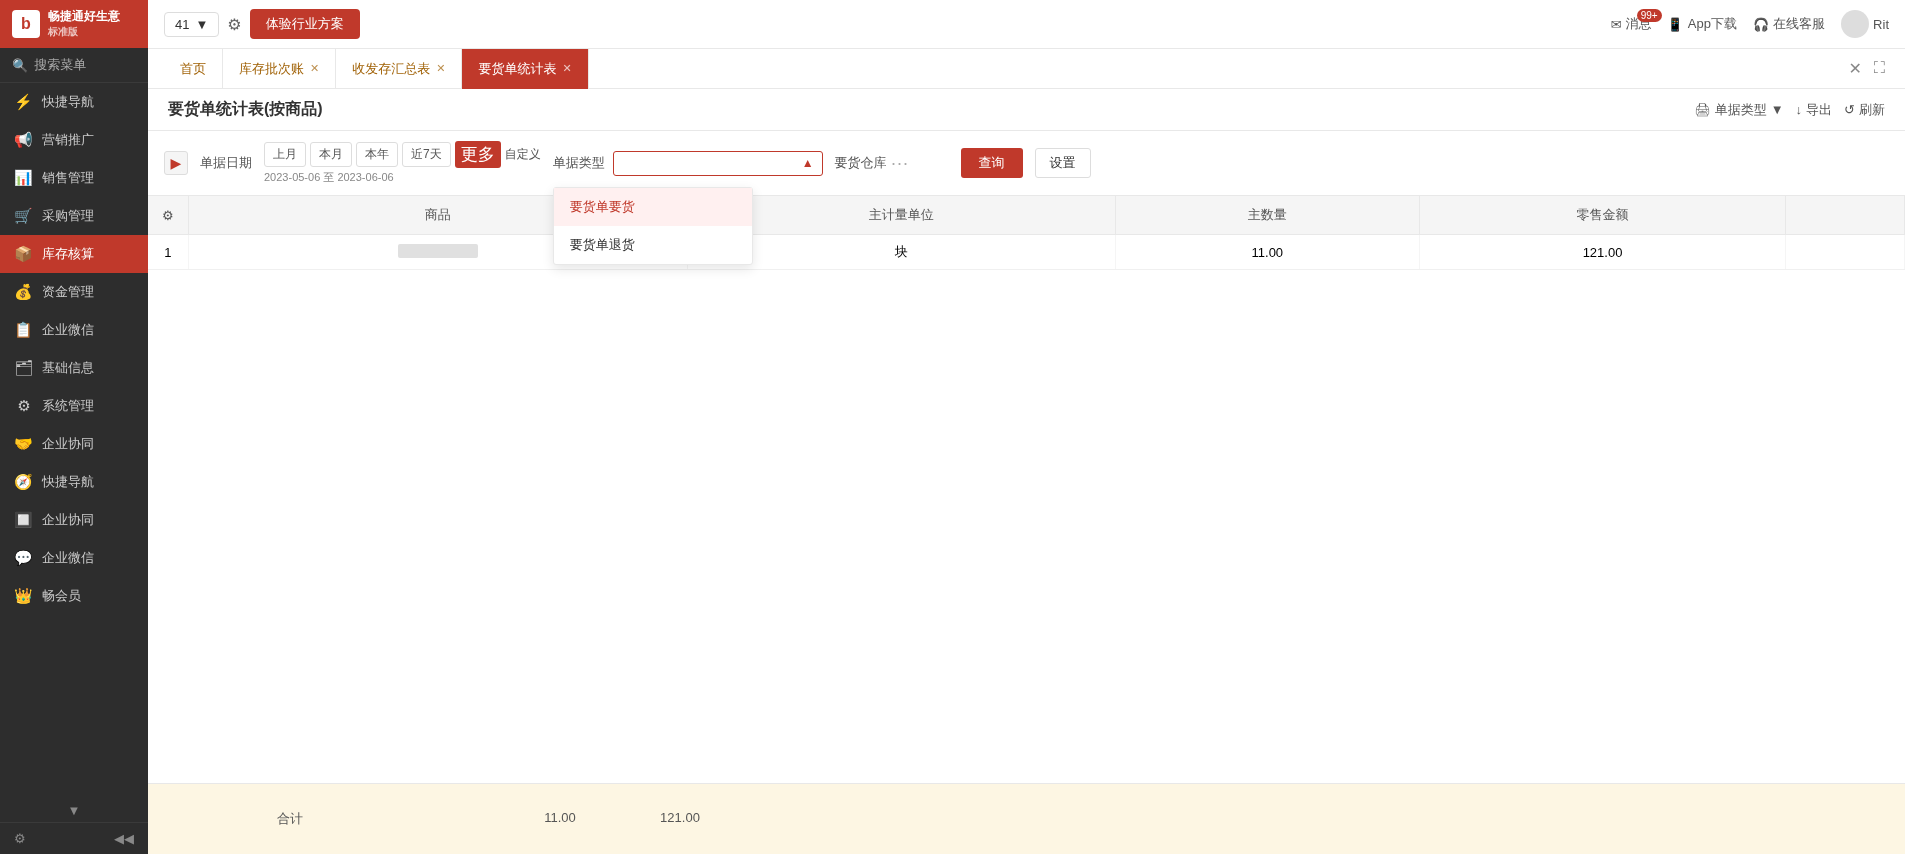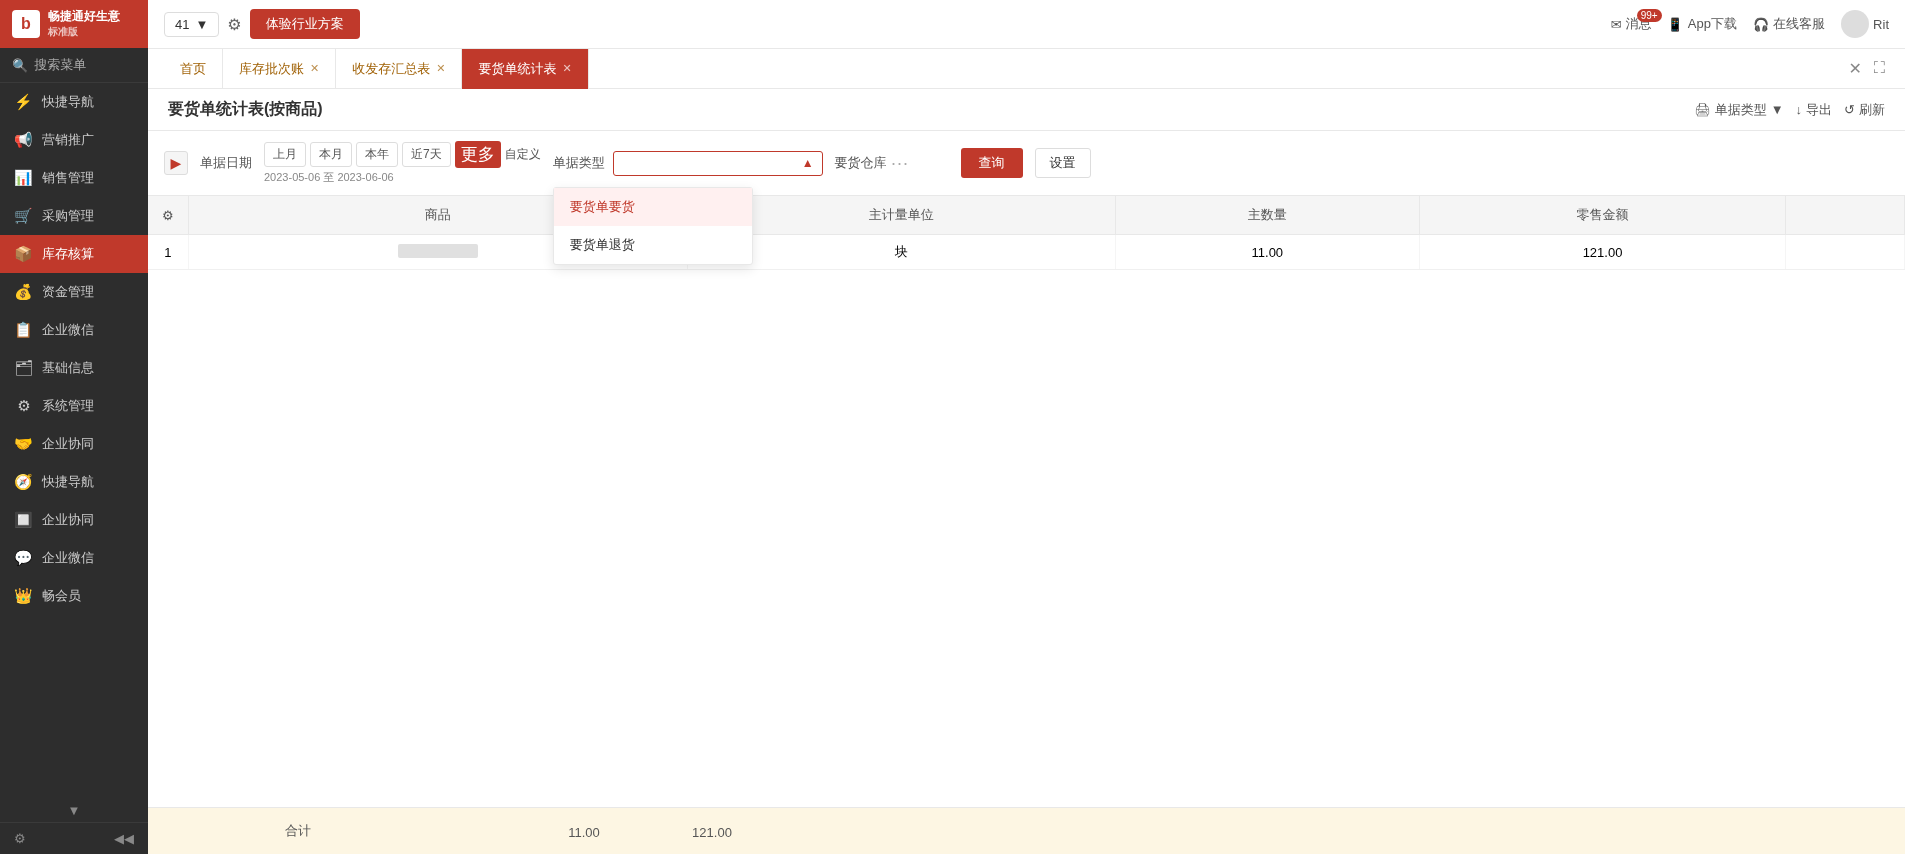--- a/index.html
+++ b/index.html
@@ -322,25 +322,25 @@
       padding: 8px 12px;
       text-align: center;
       border-bottom: 1px solid #f0f0f0;
       border-right: 1px solid #f5f5f5;
     }
     .td-placeholder { background: #e0e0e0; height: 14px; width: 80px; border-radius: 2px; display: inline-block; }
 
     
     .table-footer {
       background: #fdf6e3;
-      padding: 10px 12px;
+      padding: 22px 12px;
       border-top: 1px solid #e8e8e8;
       display: flex;
-      align-items: flex-end;
-      gap: 8px;
+      align-items: flex-start;
+      gap: 0;
     }
     .table-footer-cell {
       padding: 4px 12px;
       font-size: 13px;
       color: #555;
       text-align: center;
     }
 
     
     .filter-region { position: relative; }

